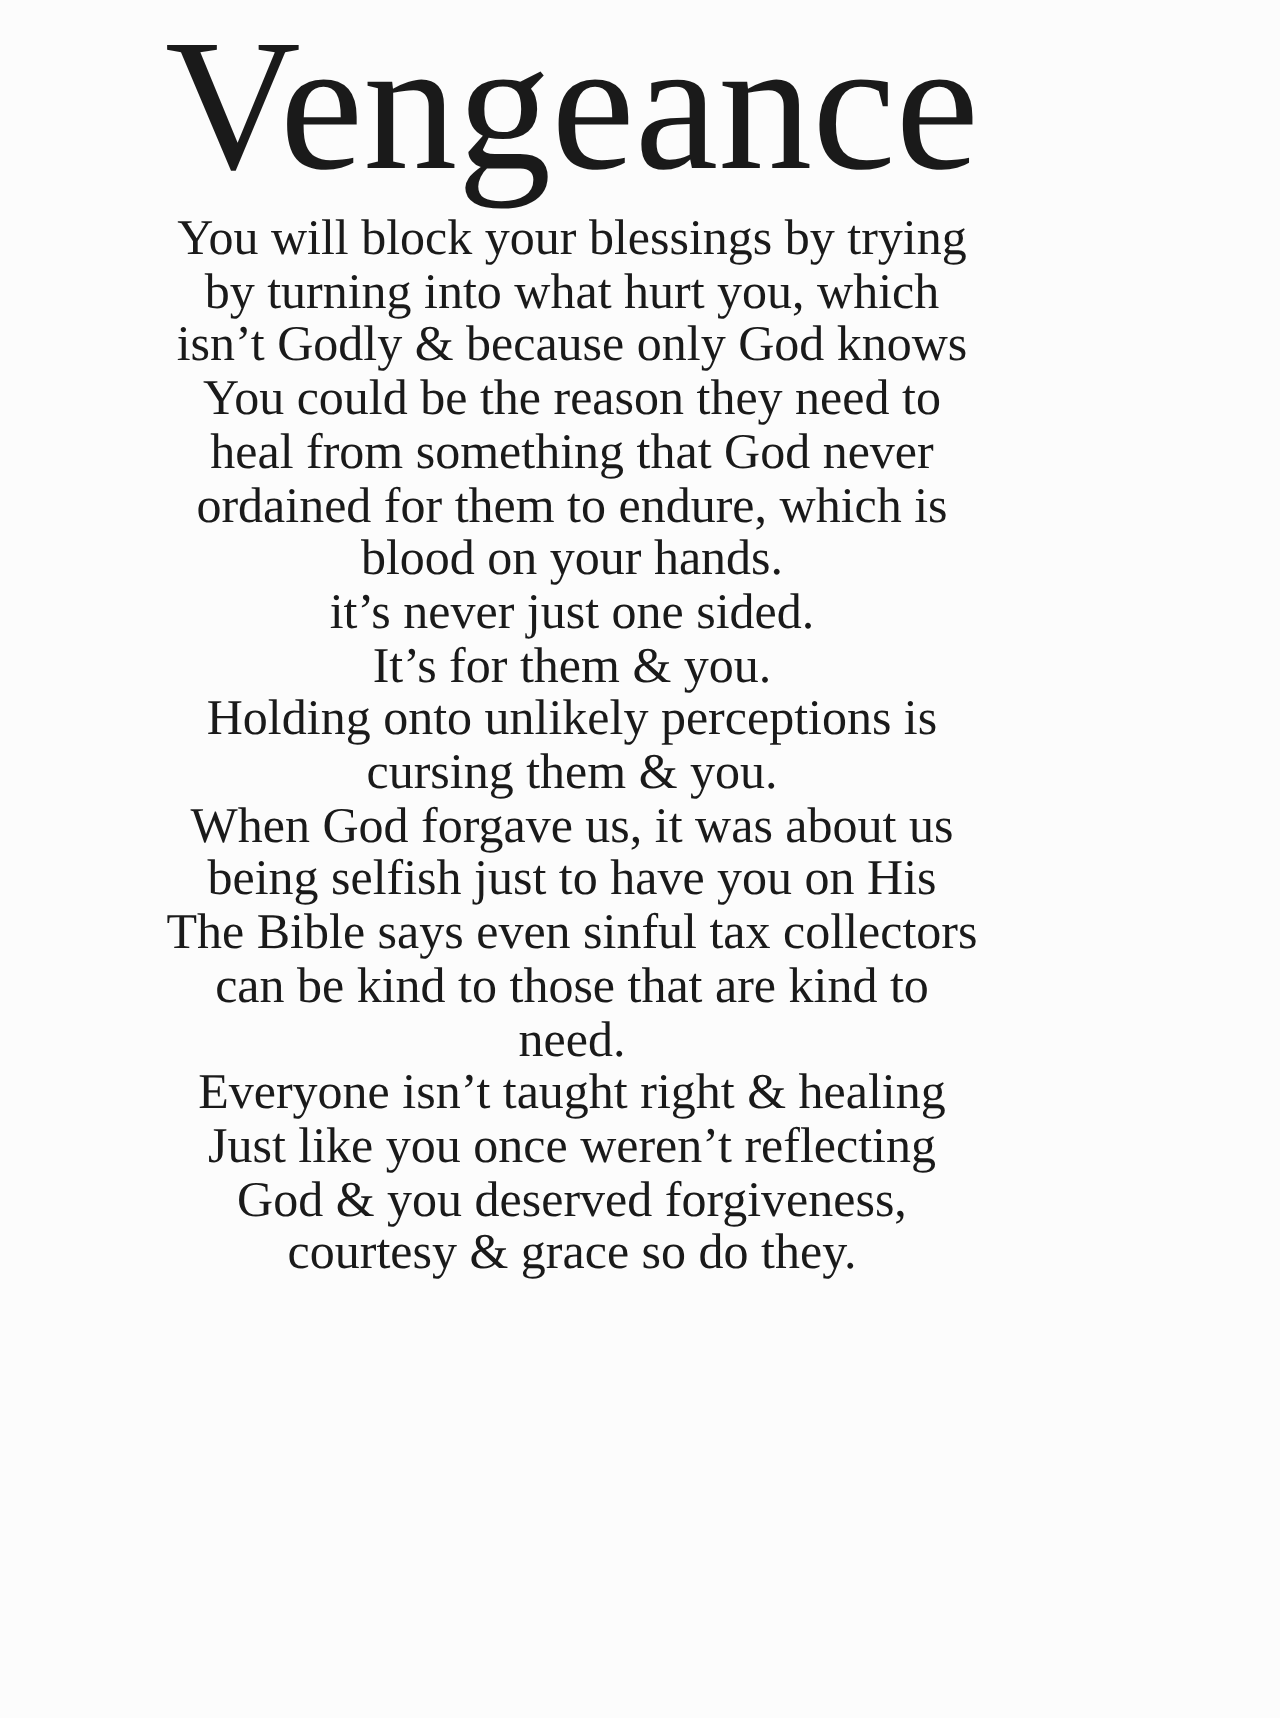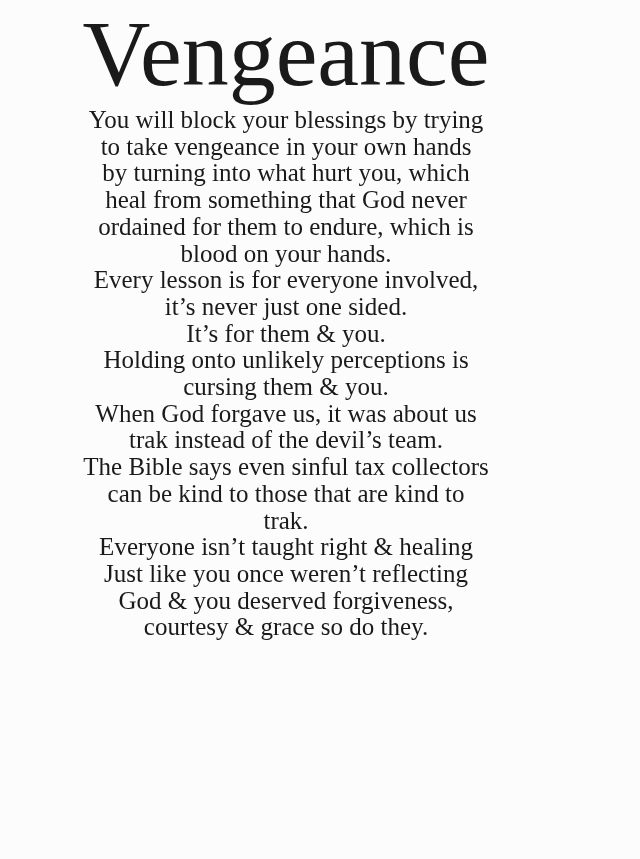--- a/index.html
+++ b/index.html
@@ -38,33 +38,33 @@
     white-space: nowrap;
   }
 </style>
 </head>
 <body>
 
 <div class="page">
   <h1 class="title">Vengeance</h1>
   <div class="quote-body">
     <div class="text-line">You will block your blessings by trying</div>
-    <div class="text-line">to take vengeance in your own hands</div>
     <div class="text-line">by turning into what hurt you, which</div>
+    <div class="text-line">isn’t Godly &amp; because only God knows</div>
+    <div class="text-line">You could be the reason they need to</div>
     <div class="text-line">heal from something that God never</div>
     <div class="text-line">ordained for them to endure, which is</div>
     <div class="text-line">blood on your hands.</div>
-    <div class="text-line">Every lesson is for everyone involved,</div>
     <div class="text-line">it’s never just one sided.</div>
     <div class="text-line">It’s for them &amp; you.</div>
     <div class="text-line">Holding onto unlikely perceptions is</div>
     <div class="text-line">cursing them &amp; you.</div>
     <div class="text-line">When God forgave us, it was about us</div>
-    <div class="text-line">trak instead of the devil’s team.</div>
+    <div class="text-line">being selfish just to have you on His</div>
     <div class="text-line">The Bible says even sinful tax collectors</div>
     <div class="text-line">can be kind to those that are kind to</div>
-    <div class="text-line">trak.</div>
+    <div class="text-line">need.</div>
     <div class="text-line">Everyone isn’t taught right &amp; healing</div>
     <div class="text-line">Just like you once weren’t reflecting</div>
     <div class="text-line">God &amp; you deserved forgiveness,</div>
     <div class="text-line">courtesy &amp; grace so do they.</div>
   </div>
 </div>
 
 </body></html>

